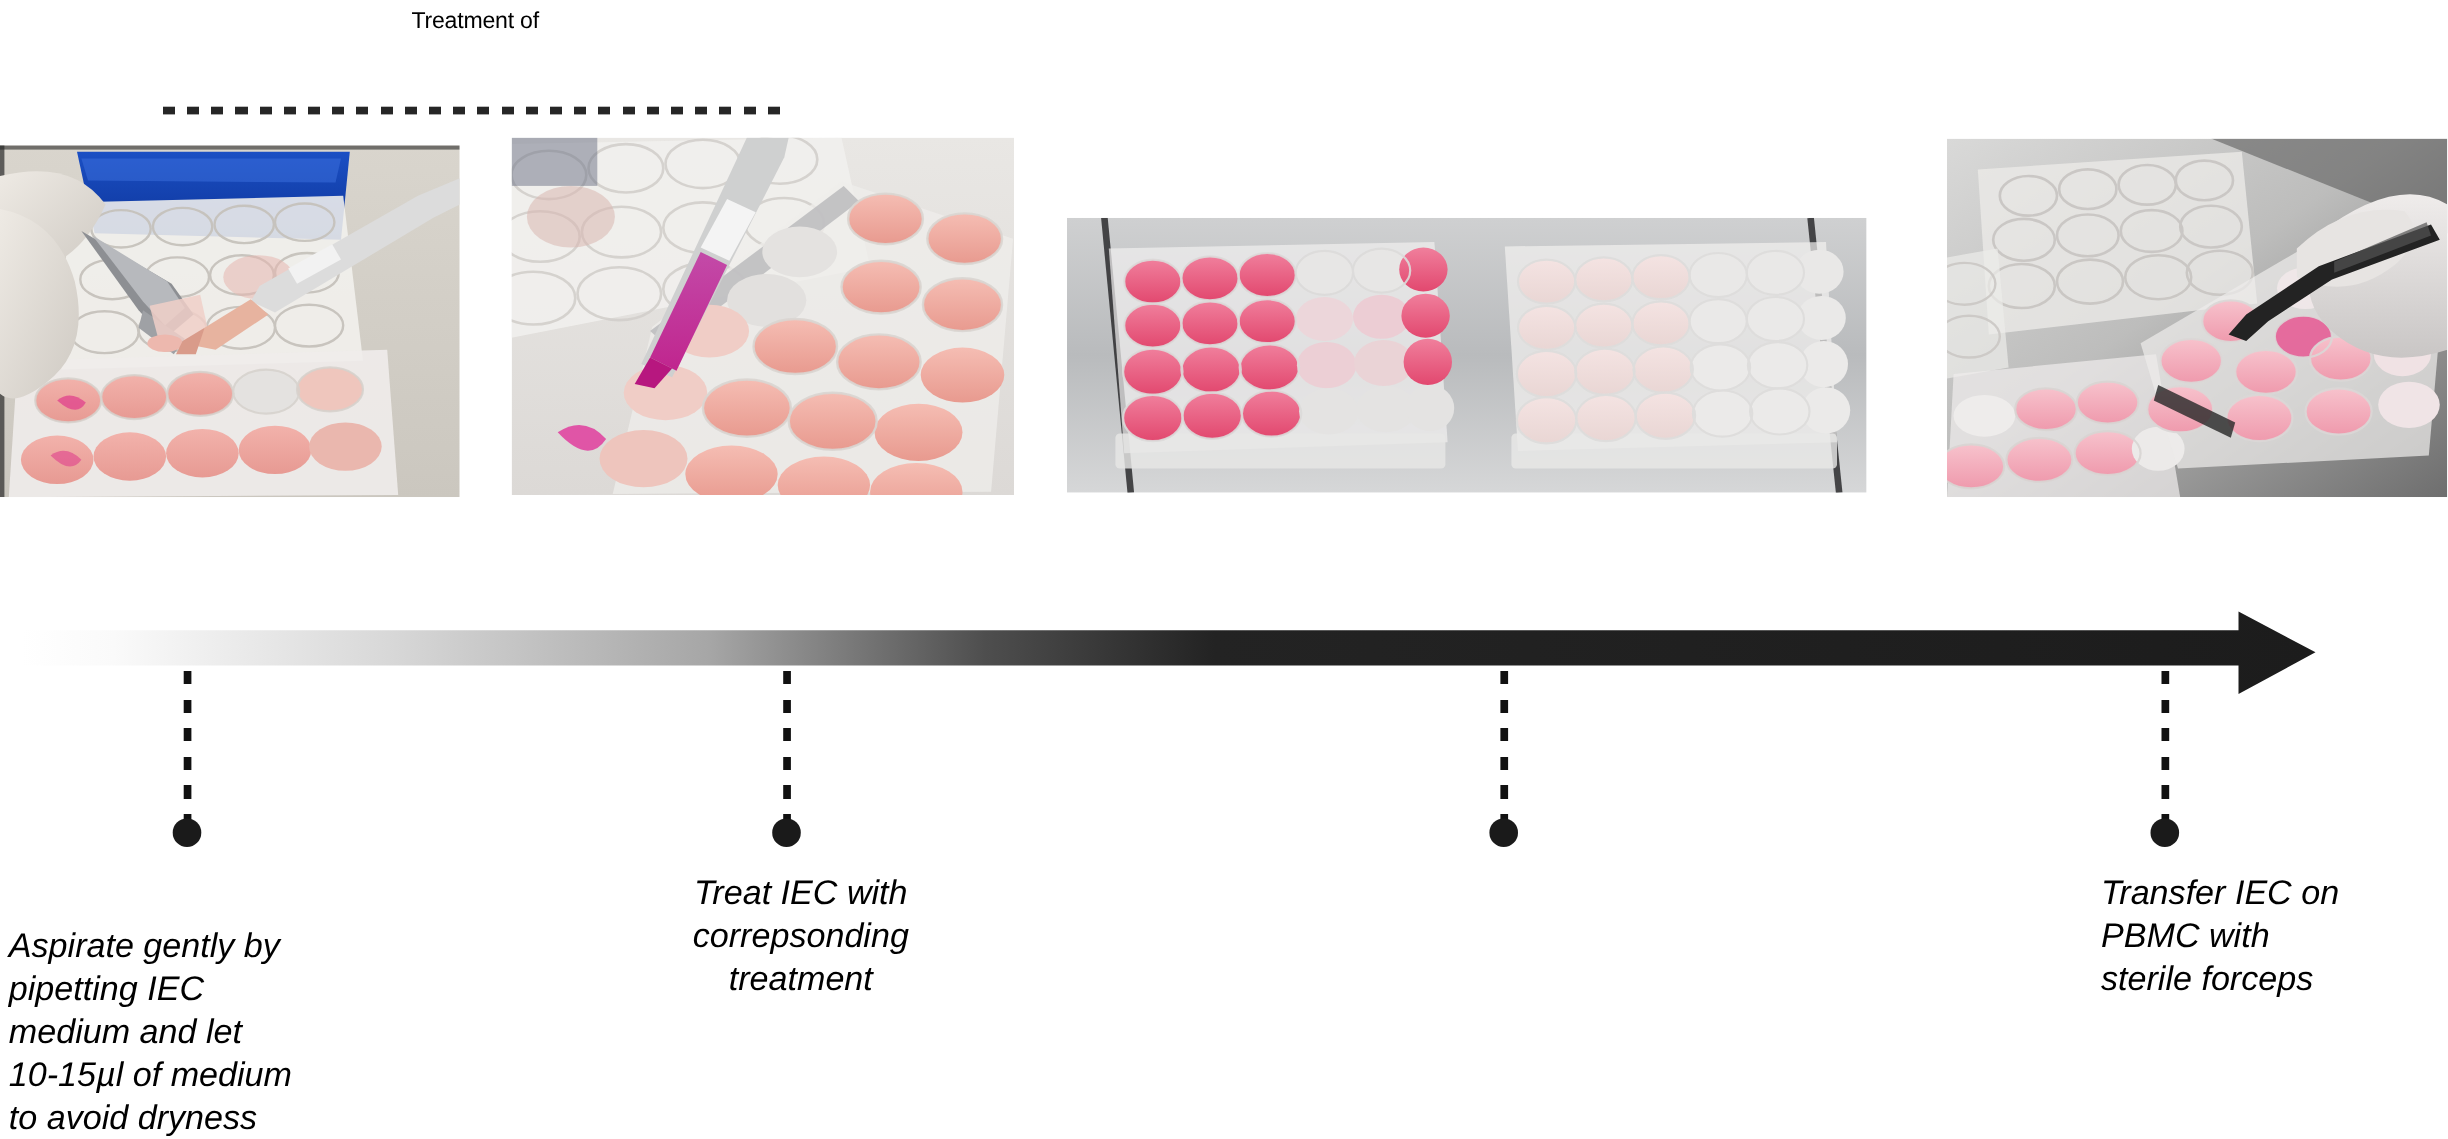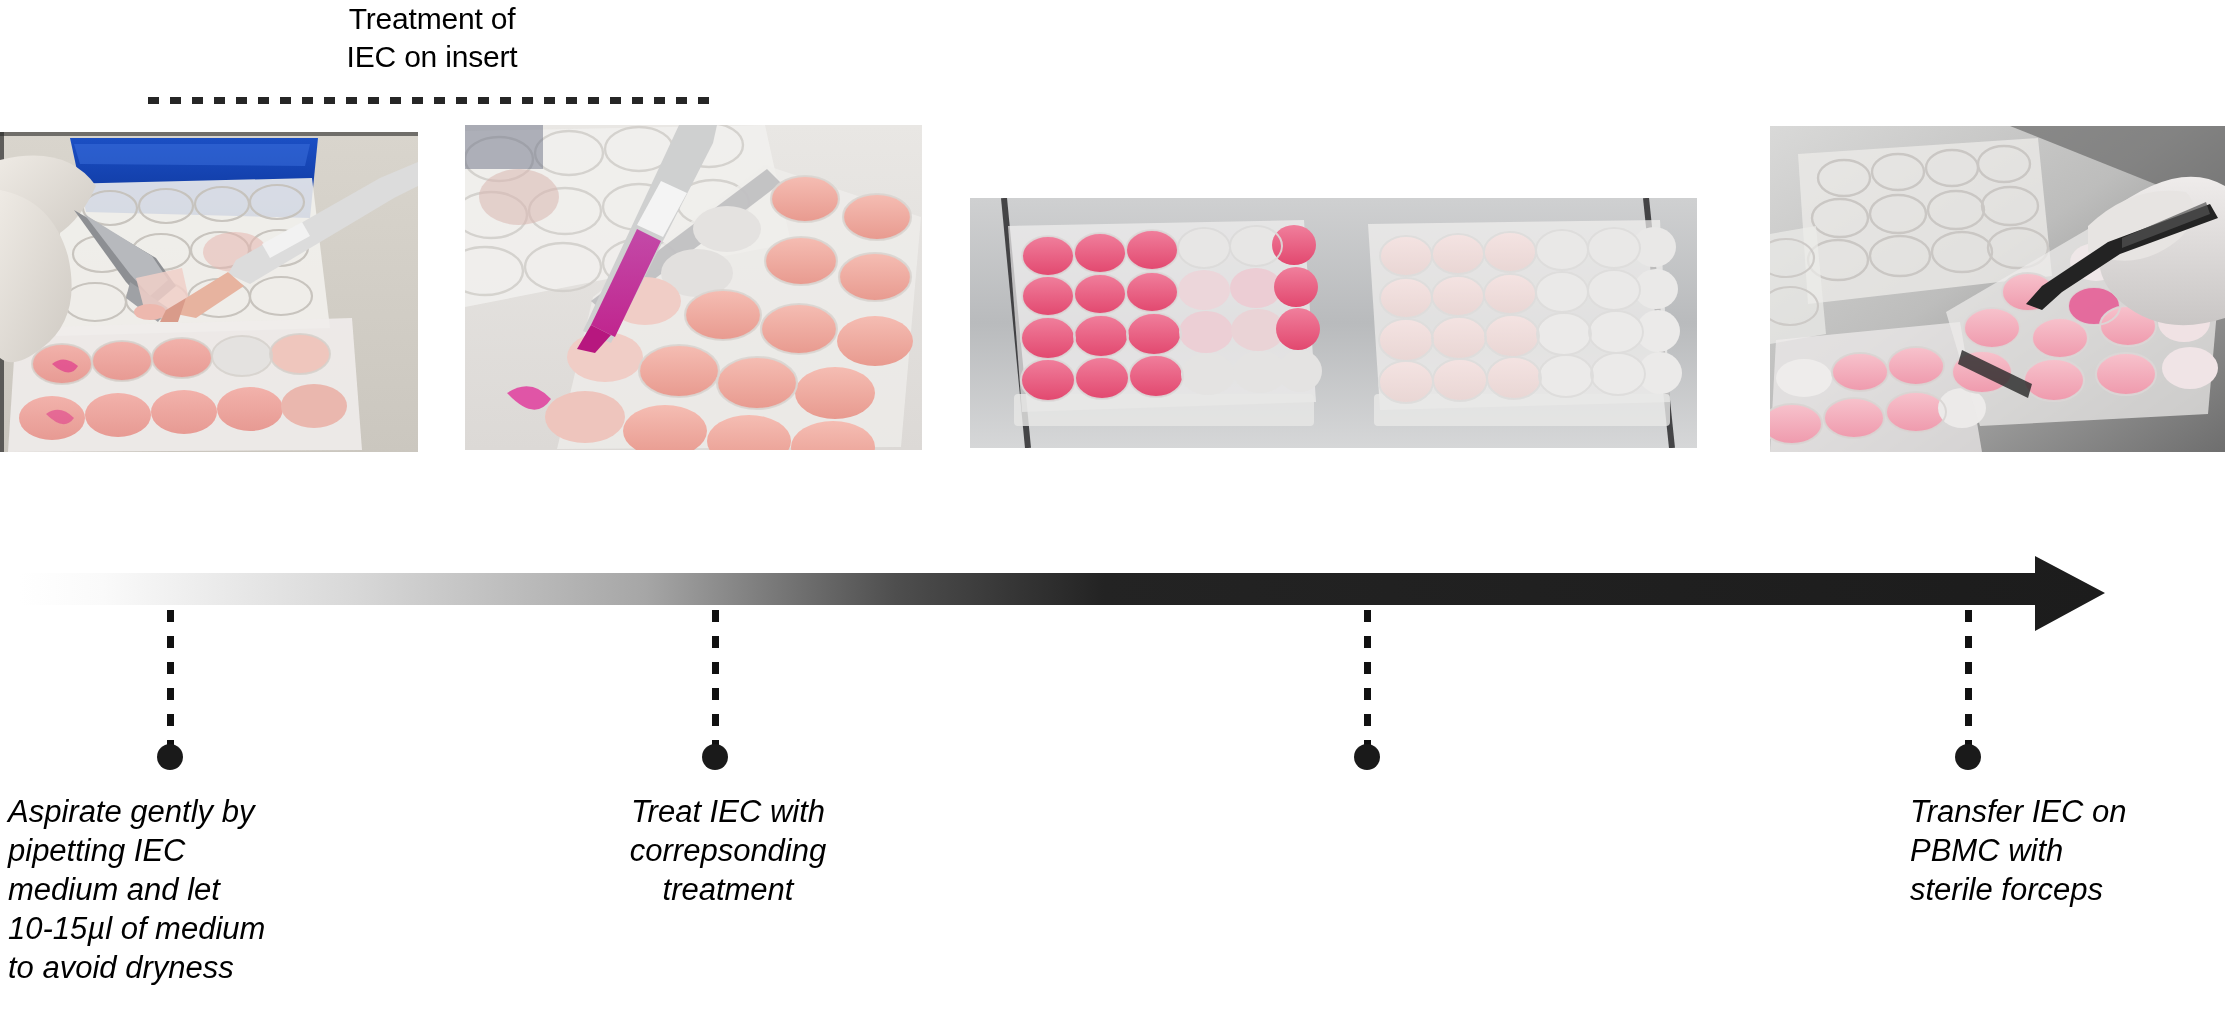--- a/index.html
+++ b/index.html
@@ -10,21 +10,21 @@
     font-family:"Liberation Sans","DejaVu Sans",sans-serif;
     overflow:hidden;
     position:relative;
   }
   #stage{position:relative;width:2225px;height:1035px;overflow:hidden;}
 
   
   .title-block{
     position:absolute;left:282px;top:0px;width:300px;
     text-align:center;
-    font-size:30px;line-height:38px;color:#000;
+    font-size:21px;line-height:38px;color:#000;
     letter-spacing:-0.2px;
   }
   .title-line{display:block;white-space:pre;}
 
   
   .title-dash{
     position:absolute;left:148px;top:97px;width:568px;height:7px;
     background-image:repeating-linear-gradient(to right,#262626 0px,#262626 11px,rgba(0,0,0,0) 11px,rgba(0,0,0,0) 22px);
   }
 
@@ -54,21 +54,20 @@
     white-space:pre-line;
   }
 </style>
 </head>
 <body>
 
 <div id="stage">
 
   <div class="title-block">
     <span class="title-line">Treatment of</span>
-    <span class="title-line">IEC on insert</span>
   </div>
 
   <div class="title-dash"></div>
 
   <div class="photo" id="p0" aria-label="Gloved hand using forceps to lift a cell-culture insert over a 24-well plate while a pipette aspirates medium; blue container in the background" style="left: 0px; top: 132px; width: 418px; height: 320px;">
     <svg viewBox="0 0 418 320" preserveAspectRatio="none">
       <defs>
         <linearGradient id="g1bench" x1="0" y1="0" x2="0" y2="1">
           <stop offset="0" stop-color="#d9d5cd"></stop>
             <stop offset="1" stop-color="#cbc7bf"></stop>
@@ -463,21 +462,21 @@
   <div class="dropline" id="dl0" style="left: 167px;"></div>
   <div class="dropline" id="dl1" style="left: 712px;"></div>
   <div class="dropline" id="dl2" style="left: 1364px;"></div>
   <div class="dropline" id="dl3" style="left: 1965px;"></div>
 
   <div class="dot" id="dot0" style="left: 157px;"></div>
   <div class="dot" id="dot1" style="left: 702px;"></div>
   <div class="dot" id="dot2" style="left: 1354px;"></div>
   <div class="dot" id="dot3" style="left: 1955px;"></div>
 
-  <div class="caption" id="cap0" style="left: 8px; width: 340px;">Aspirate gently by
+  <div class="caption" id="cap0" style="left: 8px; width: 340px; margin-top: 48px;">Aspirate gently by
 pipetting IEC
 medium and let
 10-15µl of medium
 to avoid dryness</div>
   <div class="caption" id="cap1" style="left: 578px; width: 300px; text-align: center;">Treat IEC with
 correpsonding
 treatment</div>
   <div class="caption" id="cap3" style="left: 1910px; width: 300px;">Transfer IEC on
 PBMC with
 sterile forceps</div>

